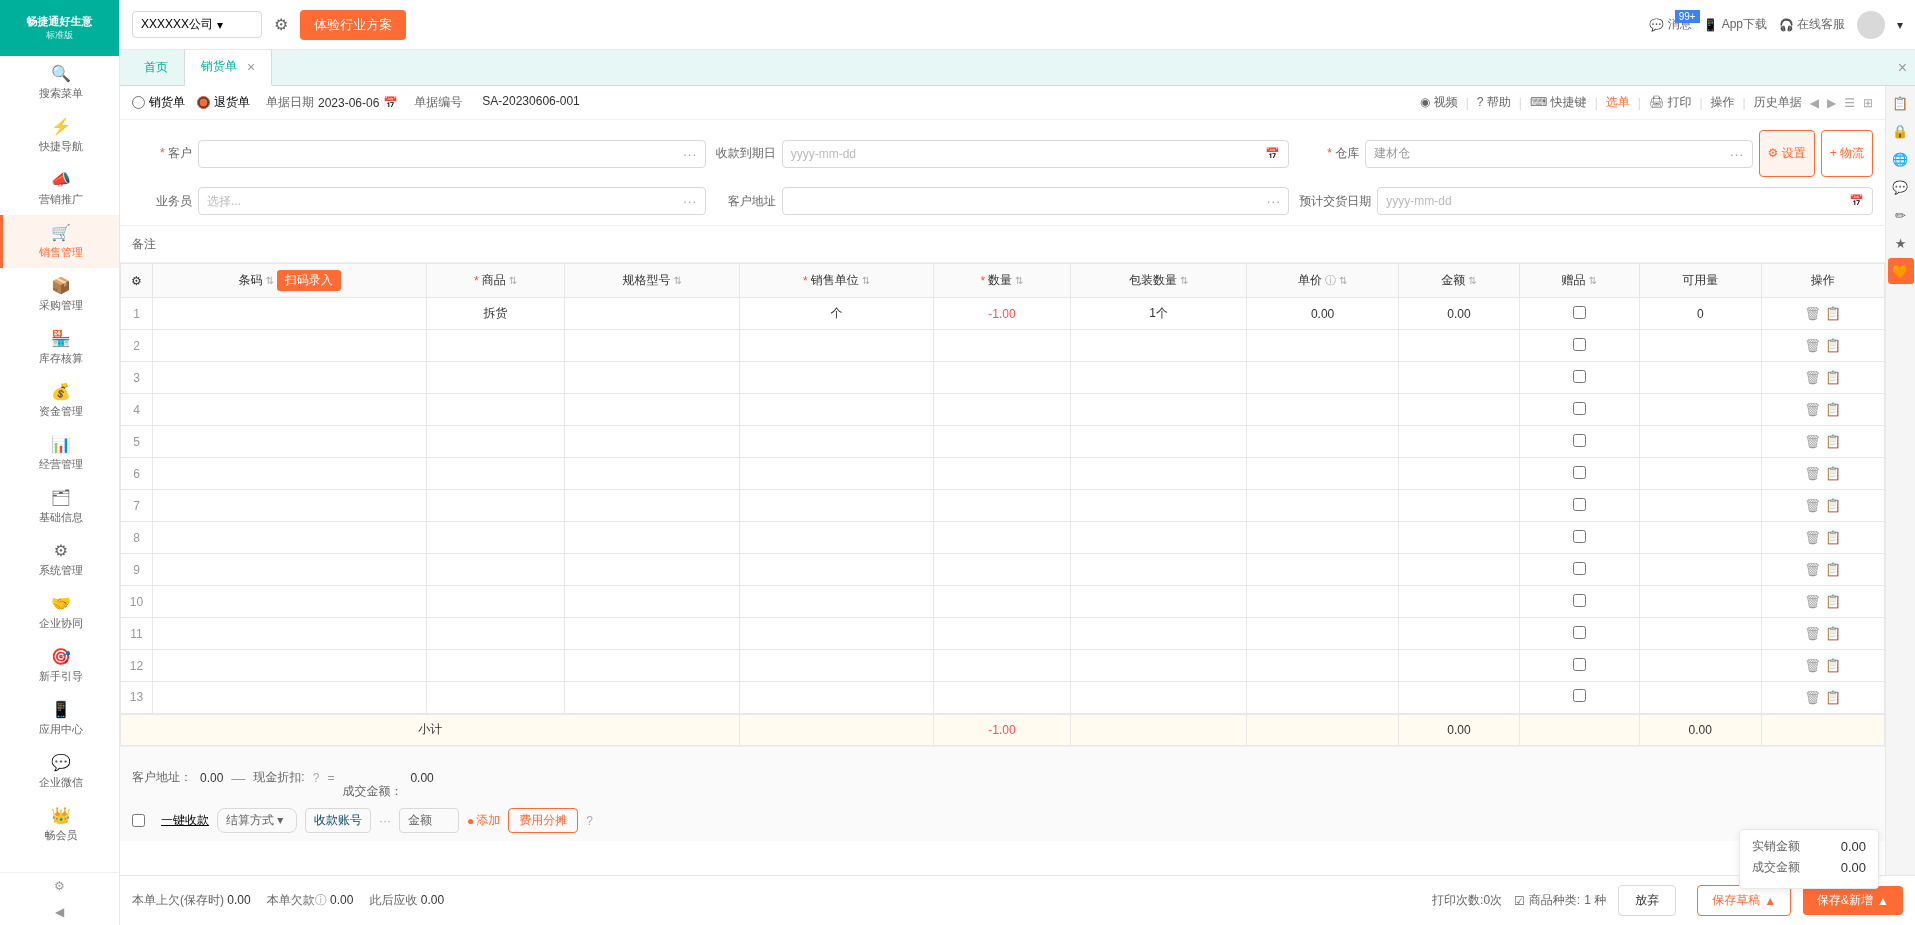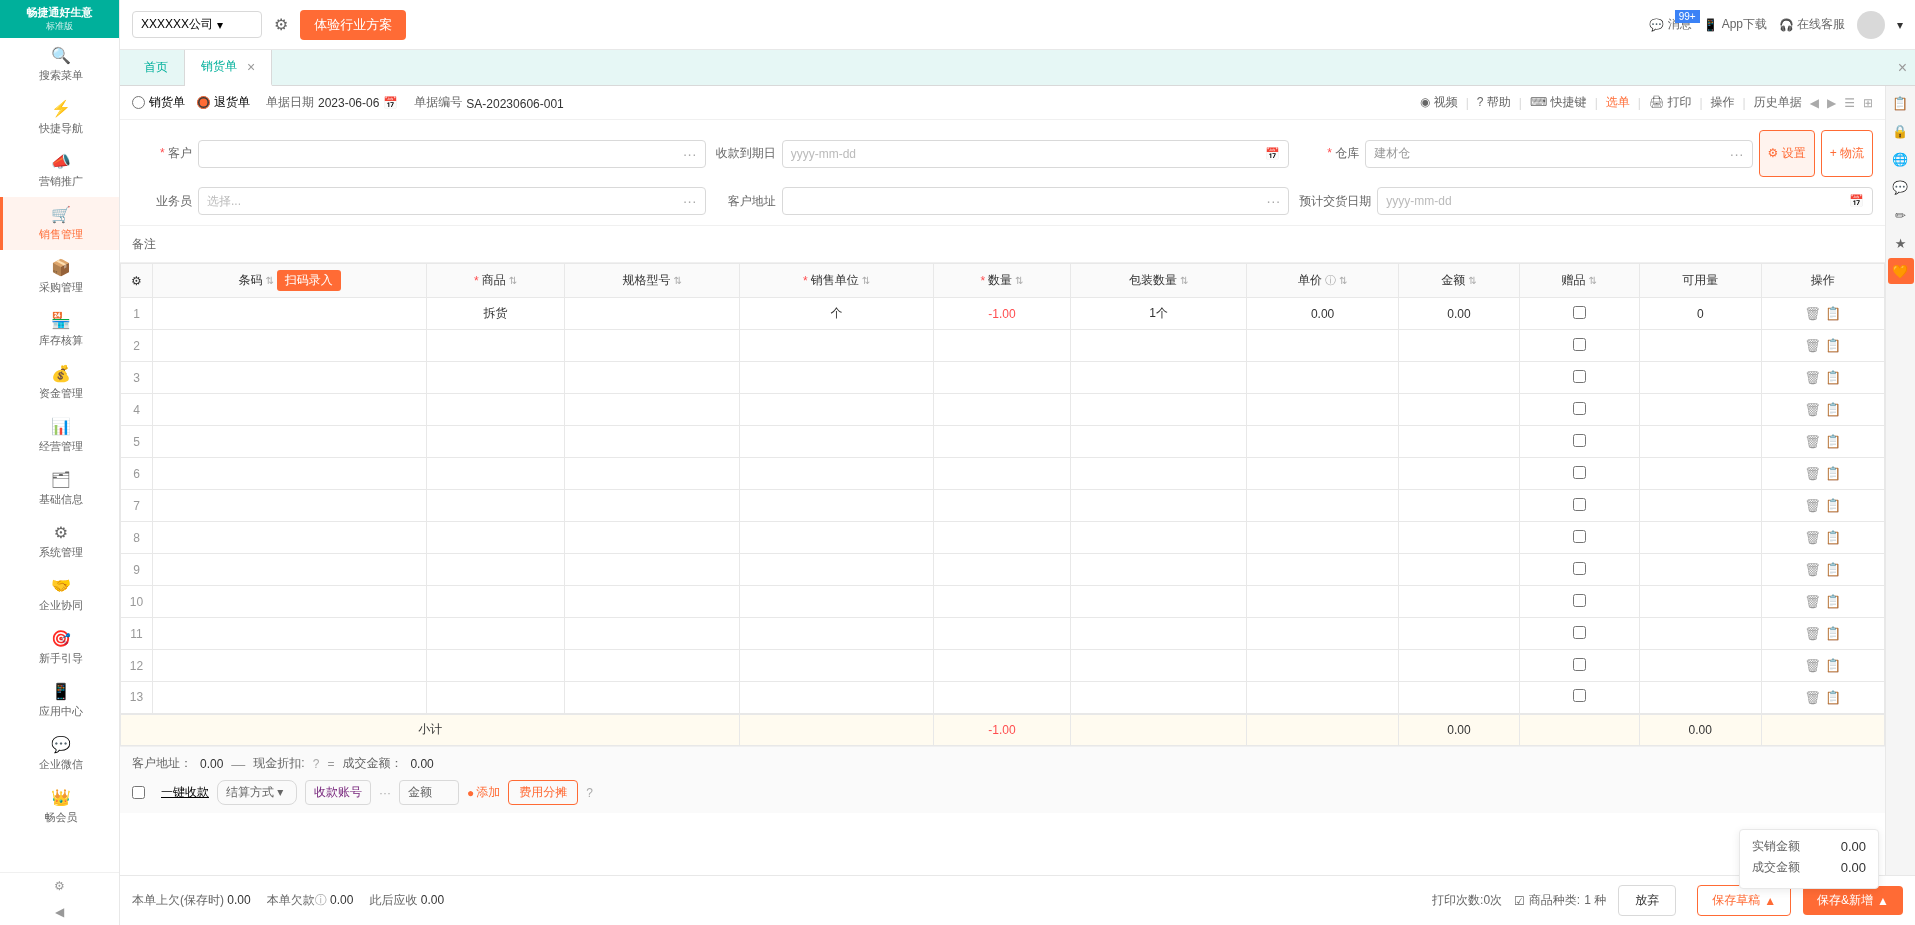--- a/index.html
+++ b/index.html
@@ -1,20 +1,20 @@
 <!DOCTYPE html>
 <html><head>
   <meta charset="utf-8">
   <style>
     * { box-sizing: border-box; margin: 0; padding: 0; font-family: 'Microsoft YaHei', Arial, sans-serif; font-size: 12px; }
     body { background: #f0f2f5; width: 1915px; height: 925px; overflow: hidden; display: flex; }
 
     
     .sidebar { width: 120px; background: #fff; display: flex; flex-direction: column; border-right: 1px solid #e8e8e8; flex-shrink: 0; }
-    .sidebar-logo { background: #00b09b; color: #fff; padding: 8px; text-align: center; height: 38px; display: flex; align-items: center; justify-content: center; flex-direction: column; }
+    .sidebar-logo { background: #00b09b; color: #fff; padding: 8px; text-align: center; height: 56px; display: flex; align-items: center; justify-content: center; flex-direction: column; }
     .sidebar-logo .logo-text { font-size: 11px; font-weight: bold; color: #fff; line-height: 1.3; }
     .sidebar-logo .logo-sub { font-size: 9px; color: rgba(255,255,255,0.8); }
     .sidebar-nav-item { padding: 8px 4px; display: flex; flex-direction: column; align-items: center; gap: 3px; cursor: pointer; color: #666; border-left: 3px solid transparent; }
     .sidebar-nav-item.active { background: #fff3ee; color: #ff6b35; border-left-color: #ff6b35; }
     .sidebar-nav-item .nav-icon { font-size: 16px; }
     .sidebar-nav-item .nav-label { font-size: 11px; }
     .sidebar-bottom { margin-top: auto; border-top: 1px solid #f0f0f0; }
     .sidebar-bottom-item { padding: 6px 4px; display: flex; flex-direction: column; align-items: center; gap: 2px; cursor: pointer; color: #999; }
 
     
@@ -47,21 +47,21 @@
     .right-tool-btn.active { background: #ff6b35; color: #fff; }
 
     
     .form-header { padding: 8px 12px; border-bottom: 1px solid #f0f0f0; display: flex; align-items: center; gap: 16px; flex-wrap: wrap; }
     .radio-group { display: flex; align-items: center; gap: 12px; }
     .radio-item { display: flex; align-items: center; gap: 4px; cursor: pointer; }
     .radio-item input[type=radio] { accent-color: #ff6b35; }
     .form-date { display: flex; align-items: center; gap: 4px; color: #333; }
     .form-date-label { color: #666; }
     .form-date-value { color: #333; font-weight: 500; }
-    .form-serial { display: flex; align-items: flex-end; gap: 4px; }
+    .form-serial { display: flex; align-items: flex-start; gap: 20px; }
     .form-serial-label { color: #666; }
     .form-serial-value { color: #333; font-weight: 500; }
     .form-actions-top { margin-left: auto; display: flex; align-items: center; gap: 8px; }
     .action-link { color: #666; cursor: pointer; font-size: 12px; display: flex; align-items: center; gap: 3px; }
     .action-separator { color: #d9d9d9; }
 
     
     .form-fields { padding: 10px 12px; display: grid; grid-template-columns: 1fr 1fr 1fr; gap: 10px; border-bottom: 1px solid #f0f0f0; }
     .form-field { display: flex; align-items: center; gap: 6px; }
     .form-field-label { color: #666; min-width: 60px; text-align: right; white-space: nowrap; }
@@ -96,26 +96,26 @@
 
     
     .form-footer { padding: 8px 12px; border-top: 1px solid #f0f0f0; background: #fafafa; }
     .footer-row1 { display: flex; align-items: center; gap: 8px; padding-bottom: 8px; }
     .footer-total-label { color: #666; }
     .footer-total-val { color: #333; font-weight: 500; }
     .footer-minus { color: #999; font-size: 14px; }
     .footer-discount-label { color: #666; }
     .footer-q-icon { color: #aaa; cursor: pointer; }
     .footer-eq { color: #999; }
-    .footer-deal-label { color: #666; }
+    .footer-deal-label { color: #666; margin-top: 28px; }
     .footer-deal-val { color: #333; font-weight: 500; }
     .footer-row2 { display: flex; align-items: center; gap: 8px; }
     .footer-onepay { display: flex; align-items: center; gap: 16px; text-decoration: underline; }
     .footer-method-select { border: 1px solid #d9d9d9; border-radius: 8px; padding: 3px 8px; color: #666; cursor: pointer; min-width: 80px; }
-    .footer-account { border: 1px solid #d9d9d9; border-radius: 4px; padding: 3px 8px; color: #701a75; cursor: pointer; min-width: 60px; }
+    .footer-account { border: 1px solid #d9d9d9; border-radius: 4px; padding: 3px 8px; color: #0c4a6e; cursor: pointer; min-width: 60px; }
     .footer-dots { color: #aaa; cursor: pointer; }
     .footer-amount { border: 1px solid #d9d9d9; border-radius: 4px; padding: 3px 8px; color: #666; min-width: 60px; }
     .footer-add-btn { background: none; border: none; color: #ff6b35; cursor: pointer; display: flex; align-items: center; gap: 2px; }
     .btn-expense { background: none; border: 1px solid #ff6b35; color: #ff6b35; border-radius: 4px; padding: 3px 10px; cursor: pointer; }
     .footer-help { color: #aaa; cursor: pointer; }
 
     
     .bottom-bar { height: 50px; background: #fff; border-top: 1px solid #e8e8e8; display: flex; align-items: center; padding: 0 12px; gap: 16px; }
     .bottom-info { display: flex; gap: 16px; align-items: center; }
     .bottom-info-item { color: #666; }

